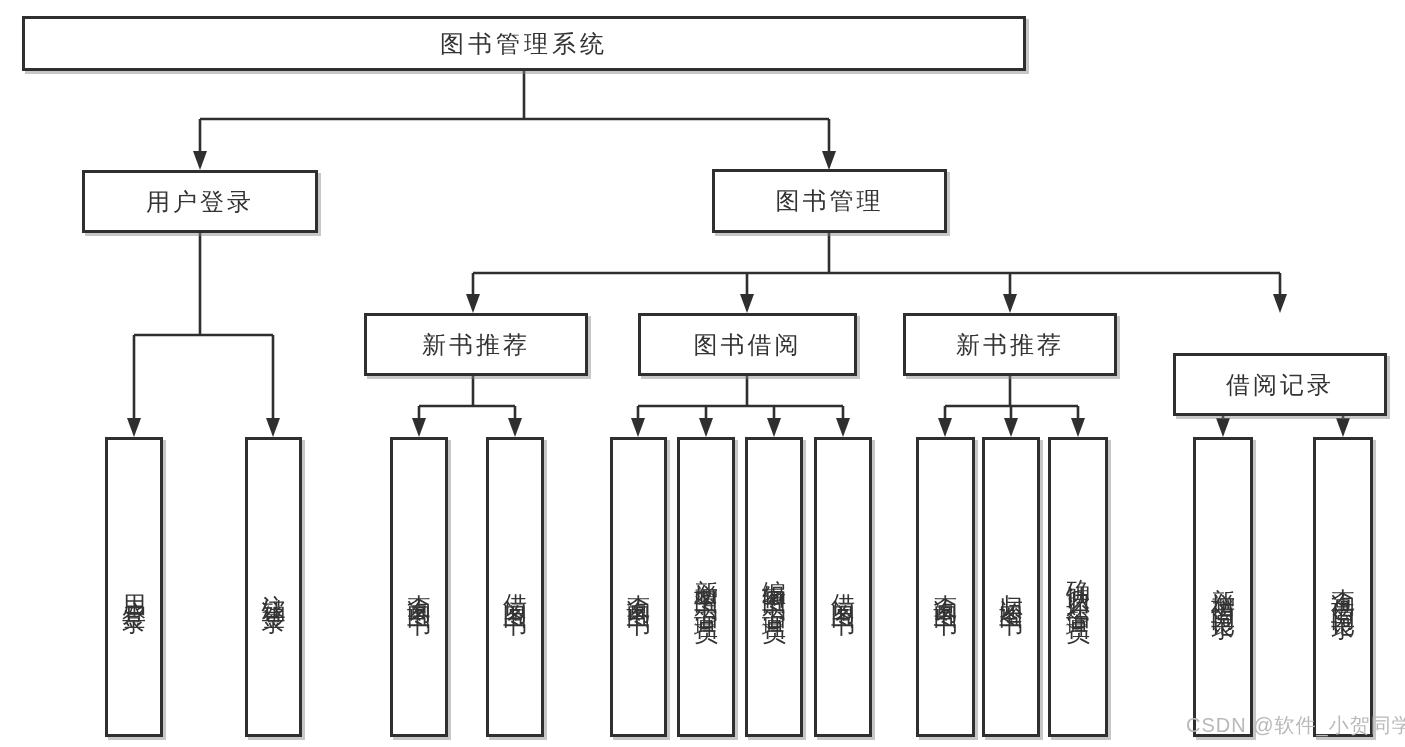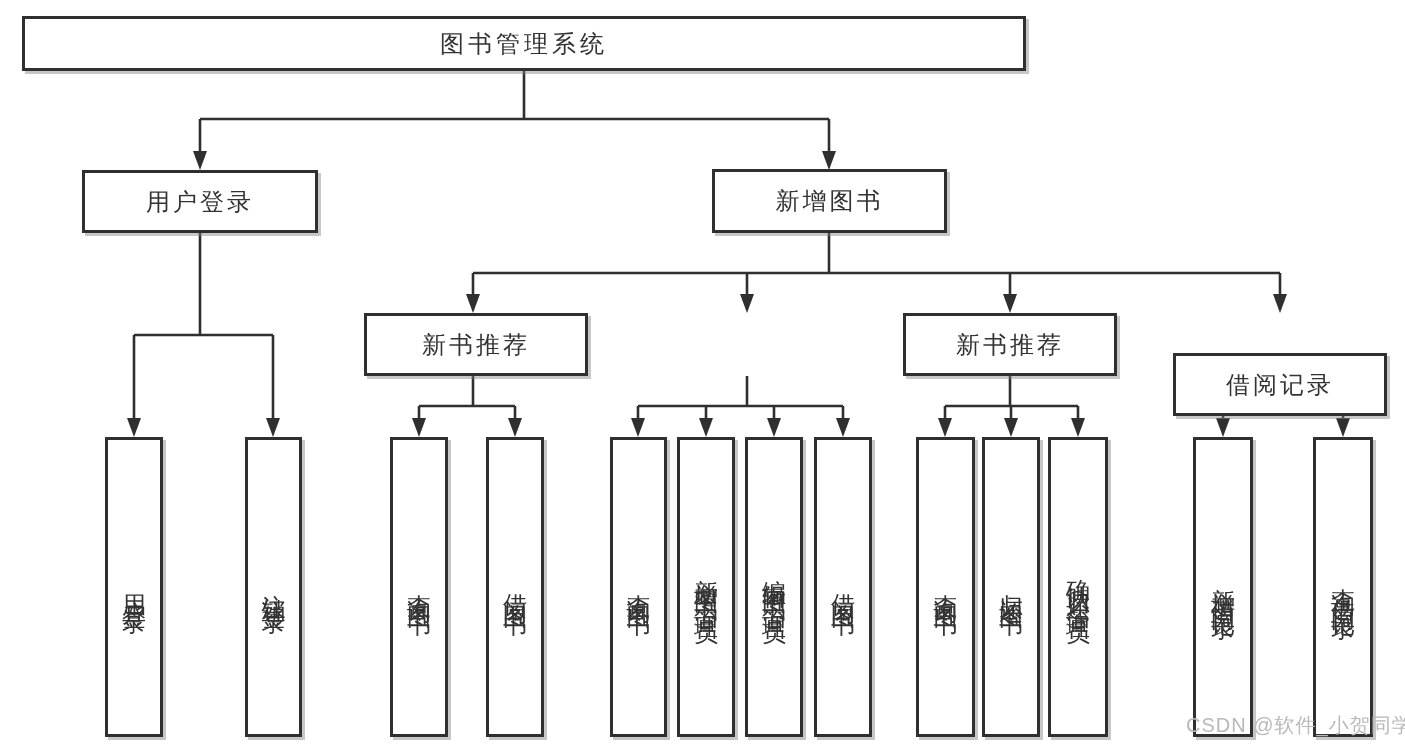--- a/index.html
+++ b/index.html
@@ -115,25 +115,28 @@
   </svg>
 
   <div id="root" class="node root-node">
     <span>图书管理系统</span>
   </div>
 
   <div id="user-login" class="node h-node">
     <span>用户登录</span>
   </div>
   <div id="book-mgmt" class="node h-node">
-    <span>新增图书</span>
+    <span>图书管理</span>
   </div>
 
   <div id="new-book" class="node h-node">
     <span>新书推荐</span>
+  </div>
+  <div id="book-borrow" class="node h-node">
+    <span>图书借阅</span>
   </div>
   <div id="cur-borrow" class="node h-node">
     <span>新书推荐</span>
   </div>
   <div id="borrow-rec" class="node h-node">
     <span>借阅记录</span>
   </div>
 
   <div id="leaf-login" class="node v-node leaf">
     <span>用户登录</span>

